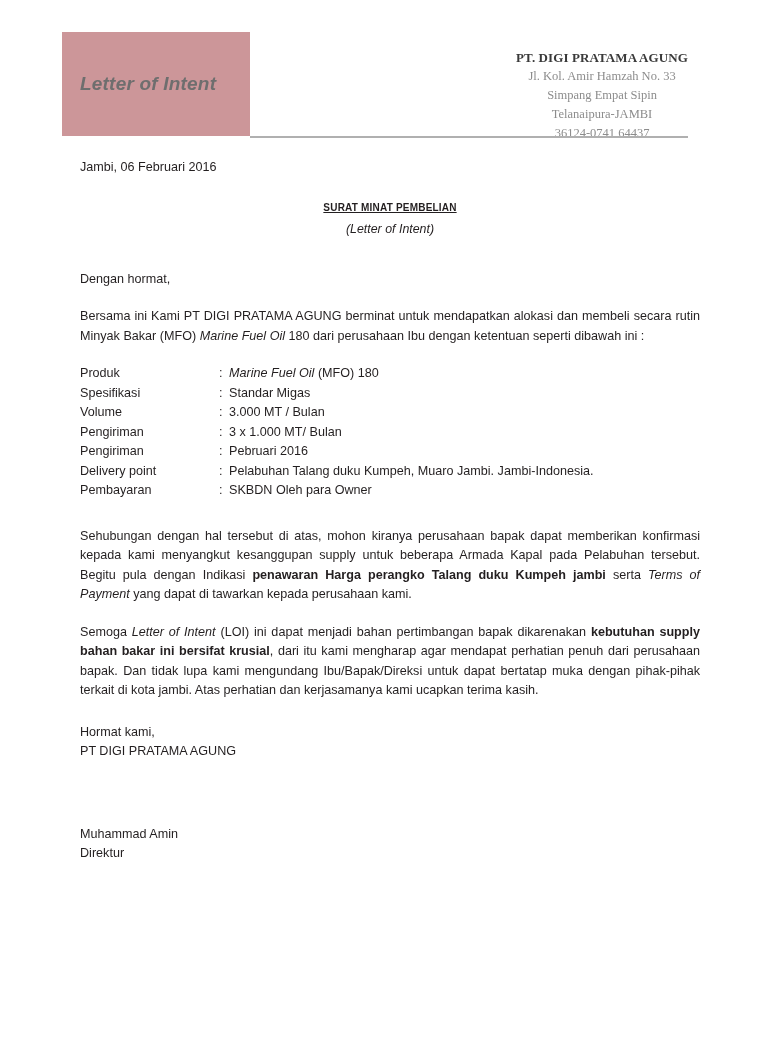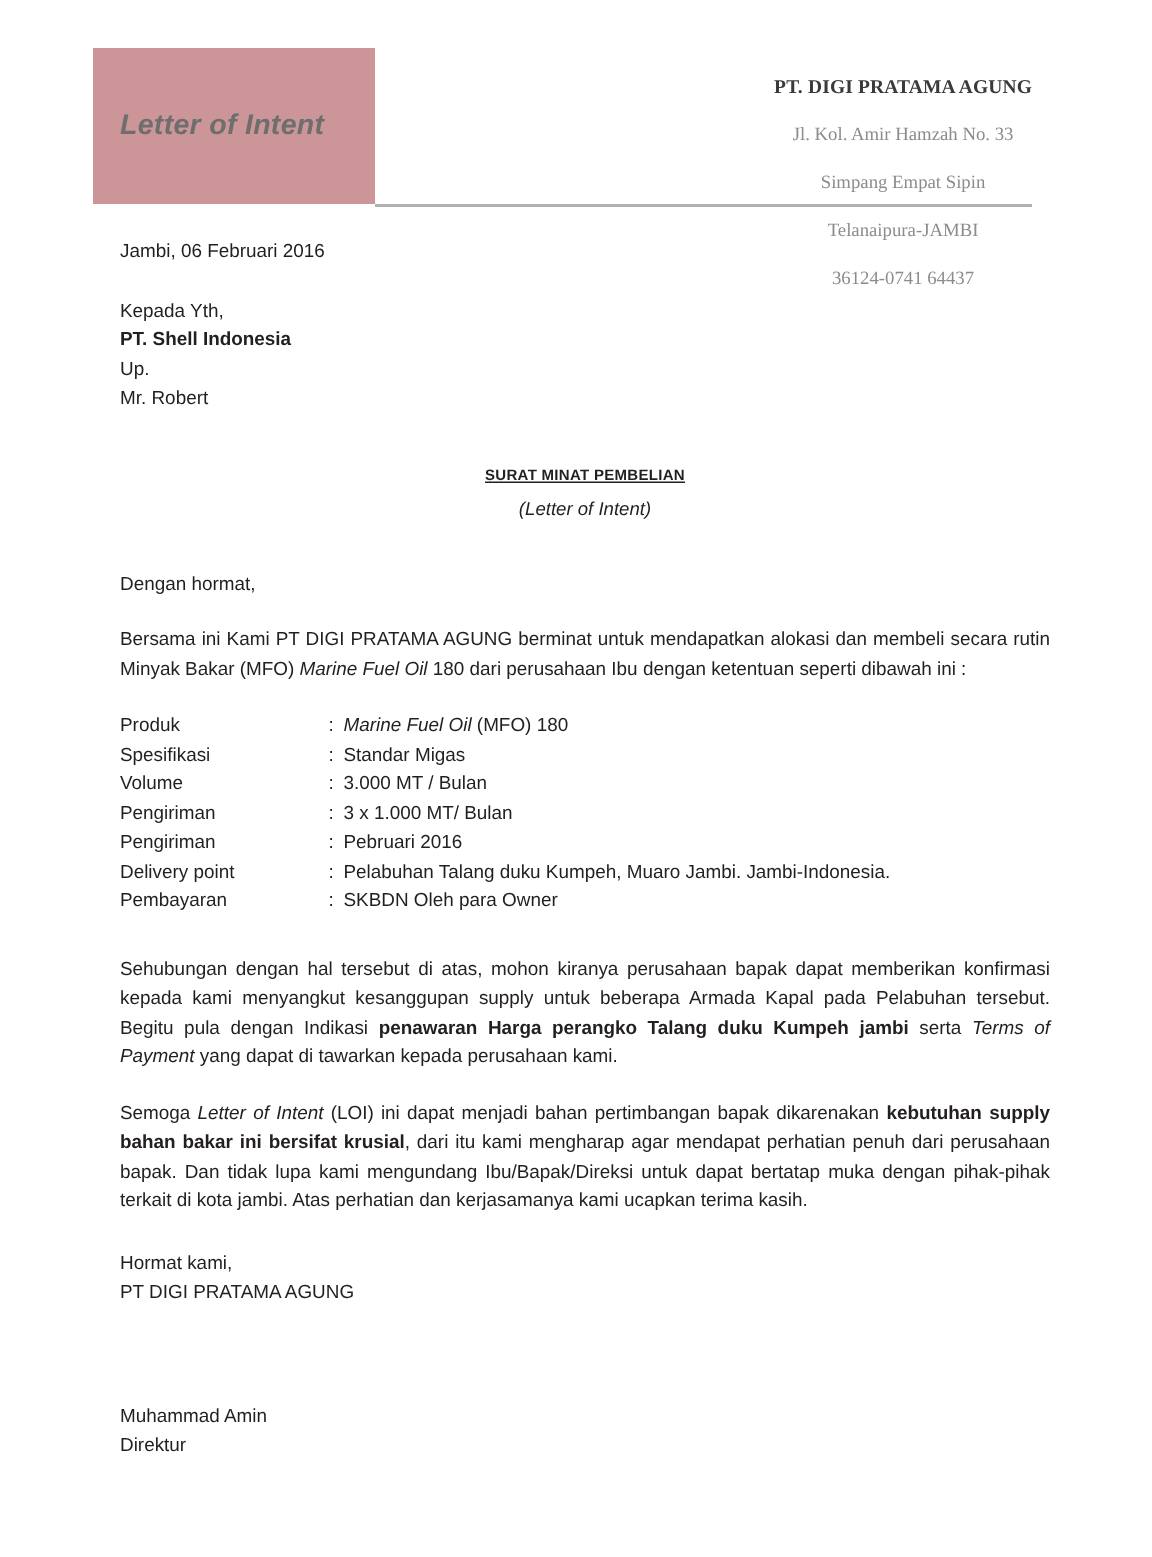--- a/index.html
+++ b/index.html
@@ -58,21 +58,20 @@
   }
   .company-name {
     font-size: 13px;
     font-weight: bold;
     color: #3a3a3a;
     letter-spacing: 0.1px;
   }
   .company-addr {
     font-size: 12.5px;
     color: #8c8c8c;
-    margin-top: 13px;
   }
   .header-rule {
     position: absolute;
     left: 188px;
     top: 104px;
     width: 438px;
     height: 1.5px;
     background: #b0b0b0;
   }
 
@@ -164,26 +163,20 @@
       <div class="company-addr">Telanaipura-JAMBI</div>
       <div class="company-addr">36124-0741 64437</div>
     </div>
     <div class="header-rule"></div>
   </div>
 
   <div class="body-area">
 
     <div class="date-line">Jambi, 06 Februari  2016</div>
 
-    <div class="recipient">
-      <div>Kepada Yth,</div>
-      <div class="strong">PT. Shell Indonesia</div>
-      <div>Up.</div>
-      <div>Mr. Robert</div>
-    </div>
 
     <div class="doc-title-block">
       <div class="doc-title">SURAT MINAT PEMBELIAN</div>
       <div class="doc-subtitle">(Letter of Intent)</div>
     </div>
 
     <div class="salutation">Dengan hormat,</div>
 
     <div class="para">
       <span>Bersama ini Kami PT DIGI PRATAMA AGUNG  berminat untuk mendapatkan alokasi dan membeli secara rutin Minyak Bakar (MFO) </span><i>Marine Fuel Oil</i><span> 180 dari perusahaan Ibu dengan ketentuan seperti dibawah ini :</span>

